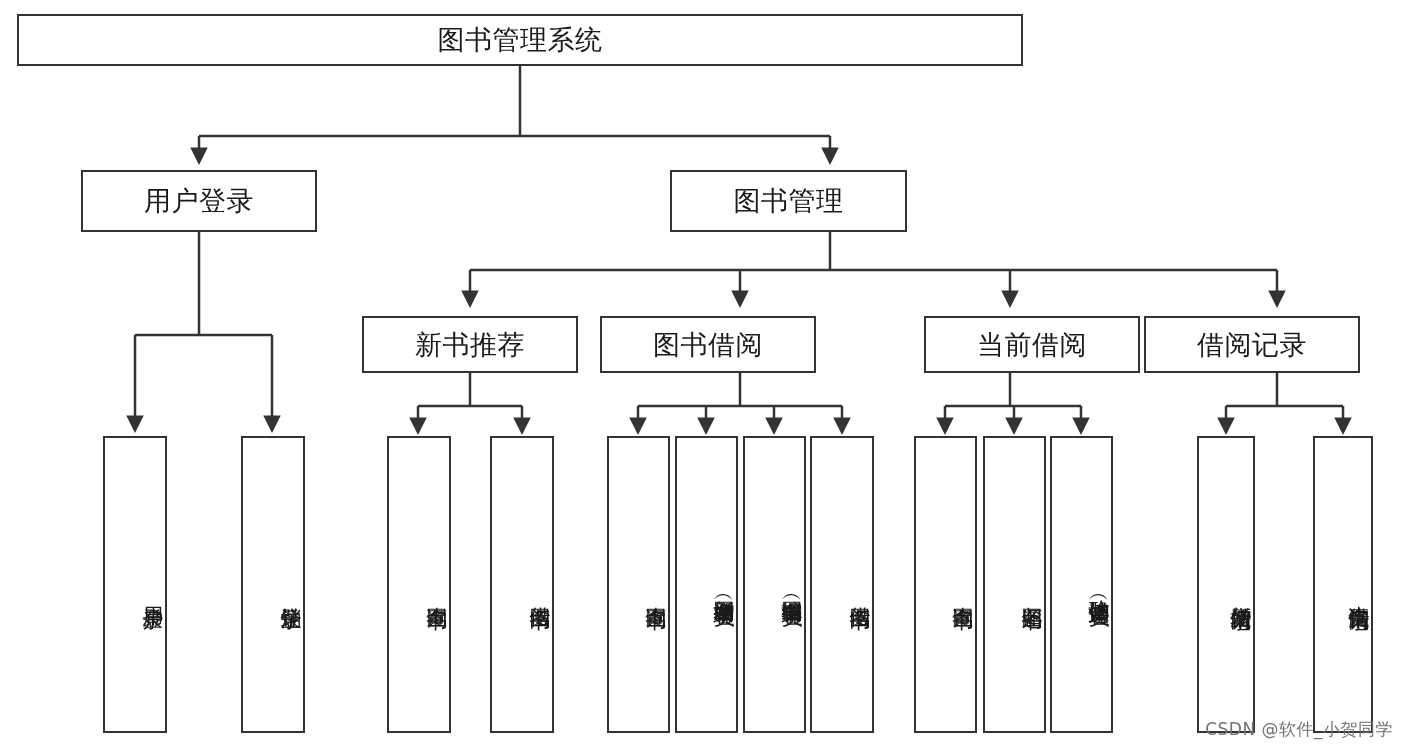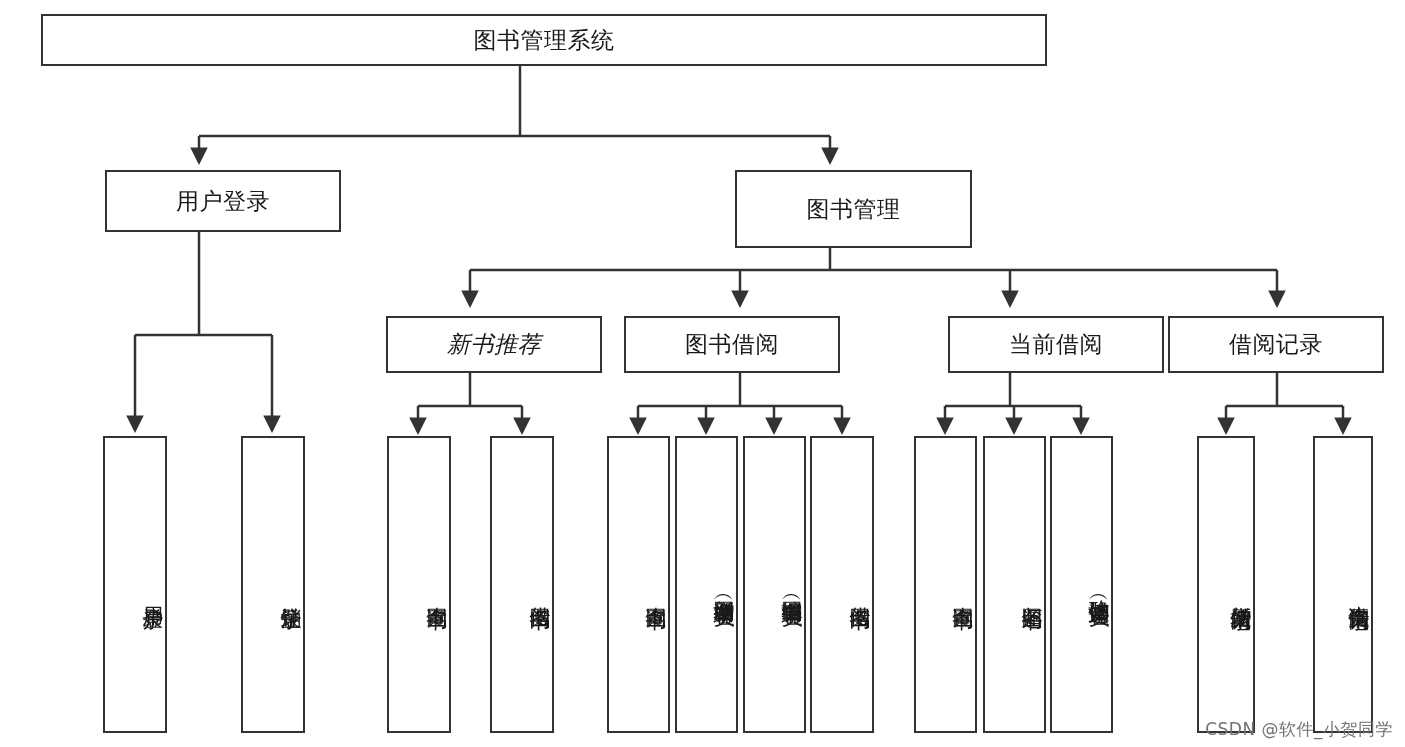--- a/index.html
+++ b/index.html
@@ -22,23 +22,22 @@
     box-sizing: border-box;
     border: 2px solid #333333;
     background: #ffffff;
     display: flex;
     align-items: center;
     justify-content: center;
     color: #1a1a1a;
     line-height: 1.15;
   }
   .node.horiz {
-    font-size: 23px;
+    font-size: 27px;
     letter-spacing: 0.5px;
-    margin-left: 24px;
   }
   .node.vert {
     writing-mode: vertical-rl;
     text-orientation: upright;
     font-size: 21px;
     align-items: flex-start;
     justify-content: center;
     padding-top: 14px;
     letter-spacing: 1px;
     white-space: nowrap;
@@ -122,25 +121,25 @@
     </g>
   </svg>
 
   <div class="node horiz" style="left:17px; top:14px; width:1006px; height:52px;">
     <span class="node-label">图书管理系统</span>
   </div>
 
   <div class="node horiz" style="left:81px; top:170px; width:236px; height:62px;">
     <span class="node-label">用户登录</span>
   </div>
-  <div class="node horiz" style="left:711px; top:170px; width:237px; height:78px;">
+  <div class="node horiz" style="left:670px; top:170px; width:237px; height:62px;">
     <span class="node-label">图书管理</span>
   </div>
 
-  <div class="node horiz" style="left:362px; top:316px; width:216px; height:57px;font-style:italic;">
+  <div class="node horiz" style="left:362px; top:316px; width:216px; height:57px;">
     <span class="node-label">新书推荐</span>
   </div>
   <div class="node horiz" style="left:600px; top:316px; width:216px; height:57px;">
     <span class="node-label">图书借阅</span>
   </div>
   <div class="node horiz" style="left:924px; top:316px; width:216px; height:57px;">
     <span class="node-label">当前借阅</span>
   </div>
   <div class="node horiz" style="left:1144px; top:316px; width:216px; height:57px;">
     <span class="node-label">借阅记录</span>

